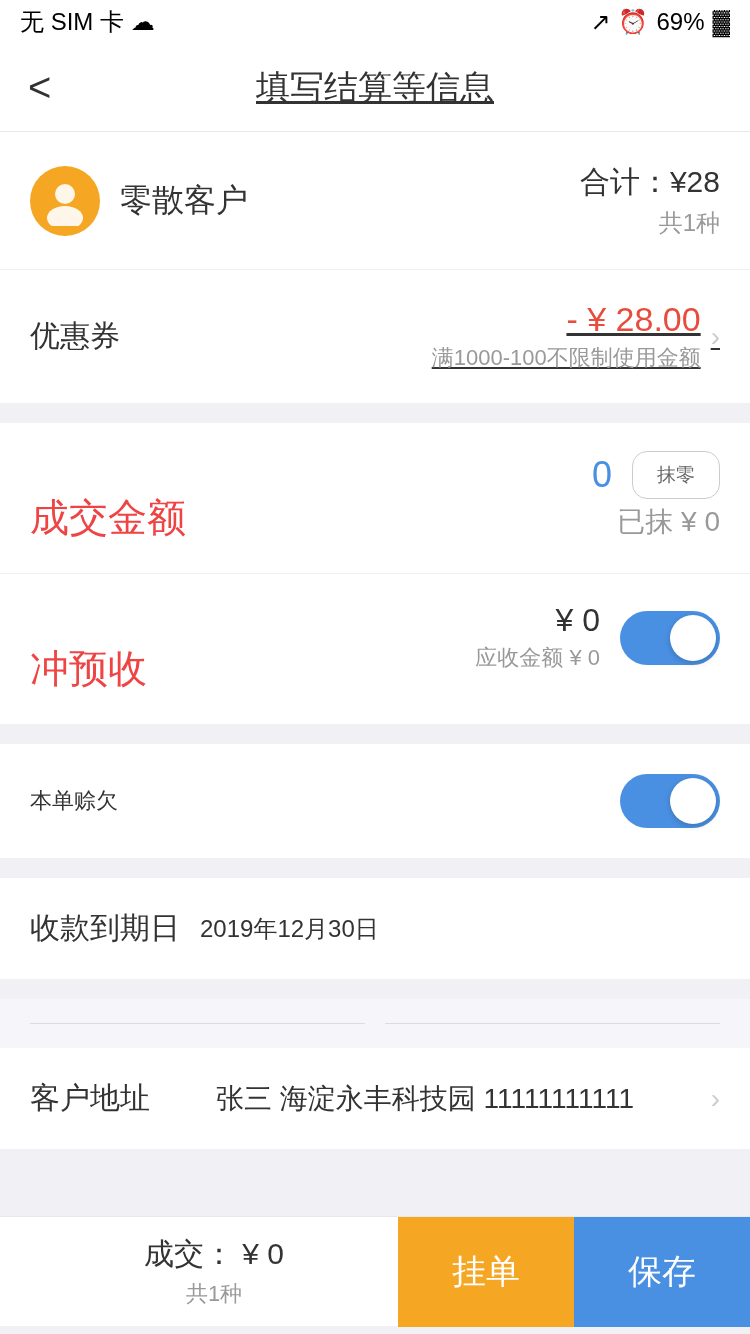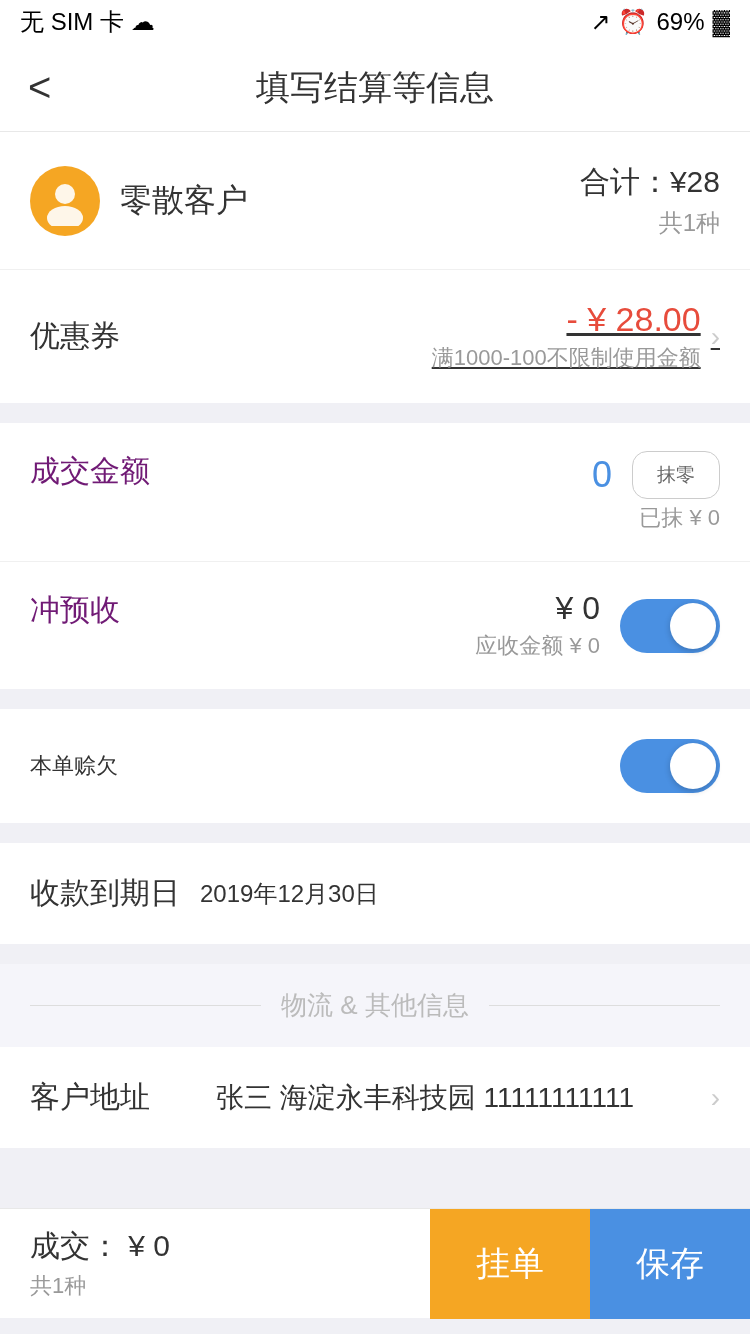--- a/index.html
+++ b/index.html
@@ -42,20 +42,21 @@
       position: absolute;
       left: 28px;
       font-size: 40px;
       color: #333;
       cursor: pointer;
     }
     .nav-title {
       font-size: 34px;
       font-weight: 500;
       color: #333;
+      text-decoration: underline;
     }
 
     
     .section {
       background: #fff;
       margin-bottom: 20px;
     }
 
     
     .customer-row {
@@ -102,24 +103,24 @@
       margin-bottom: 20px;
     }
     .deal-row {
       display: flex;
       align-items: flex-start;
       justify-content: space-between;
       padding: 28px 30px;
       border-bottom: 1px solid #f0f0f0;
     }
     .deal-row:last-child { border-bottom: none; }
-    .row-label { font-size: 30px; color: #701a75; min-width: 160px; }
+    .row-label { font-size: 39px; color: #ef4444; min-width: 160px; margin-top: 40px; }
     .row-right { display: flex; align-items: center; gap: 20px; }
     .deal-amount-blue { font-size: 36px; color: #4a90e2; font-weight: 500; }
-    .deal-sub { font-size: 22px; color: #999; text-align: right; margin-top: 4px; }
+    .deal-sub { font-size: 28px; color: #999; text-align: right; margin-top: 4px; }
     .zero-btn {
       border: 1px solid #ccc;
       border-radius: 15px;
       padding: 10px 24px;
       font-size: 19px;
       color: #666;
       background: #fff;
       cursor: pointer;
     }
 
@@ -198,38 +199,39 @@
       padding: 30px 30px;
       gap: 36px;
     }
     .address-label { font-size: 30px; color: #333; min-width: 130px; }
     .address-value { font-size: 28px; color: #333; flex: 1; margin-left: 20px; }
     .address-right { display: flex; align-items: center; }
 
     
     .bottom-bar {
       position: fixed;
-      bottom: 16px;
+      bottom: 8px;
       left: 0;
       width: 750px;
       height: 110px;
       background: #fff;
       display: flex;
       align-items: center;
       border-top: 1px solid #e8e8e8;
+      text-align: center;
     }
     .bottom-summary {
       flex: 1;
       padding-left: 30px;
     }
     .bottom-deal { font-size: 30px; color: #333; }
     .bottom-count { font-size: 22px; color: #999; margin-top: 4px; }
     .bottom-btn {
       height: 110px;
-      width: 160px;
+      width: 176px;
       display: flex;
       align-items: center;
       justify-content: center;
       font-size: 34px;
       color: #fff;
       cursor: pointer;
     }
     .btn-hang { background: #f5a623; }
     .btn-save { background: #4a90e2; }
 
@@ -321,21 +323,20 @@
   </div>
 </div>
 
 <div class="due-section">
   <span class="due-label">收款到期日</span>
   <span class="due-date">2019年12月30日</span>
 </div>
 
 <div class="divider-section">
   <div class="divider-line"></div>
-  <span>物流 &amp; 其他信息</span>
   <div class="divider-line"></div>
 </div>
 
 <div class="address-section">
   <div class="address-row">
     <span class="address-label">客户地址</span>
     <span class="address-value">张三 海淀永丰科技园 11111111111</span>
     <div class="address-right">
       <span class="chevron-right">›</span>
     </div>

